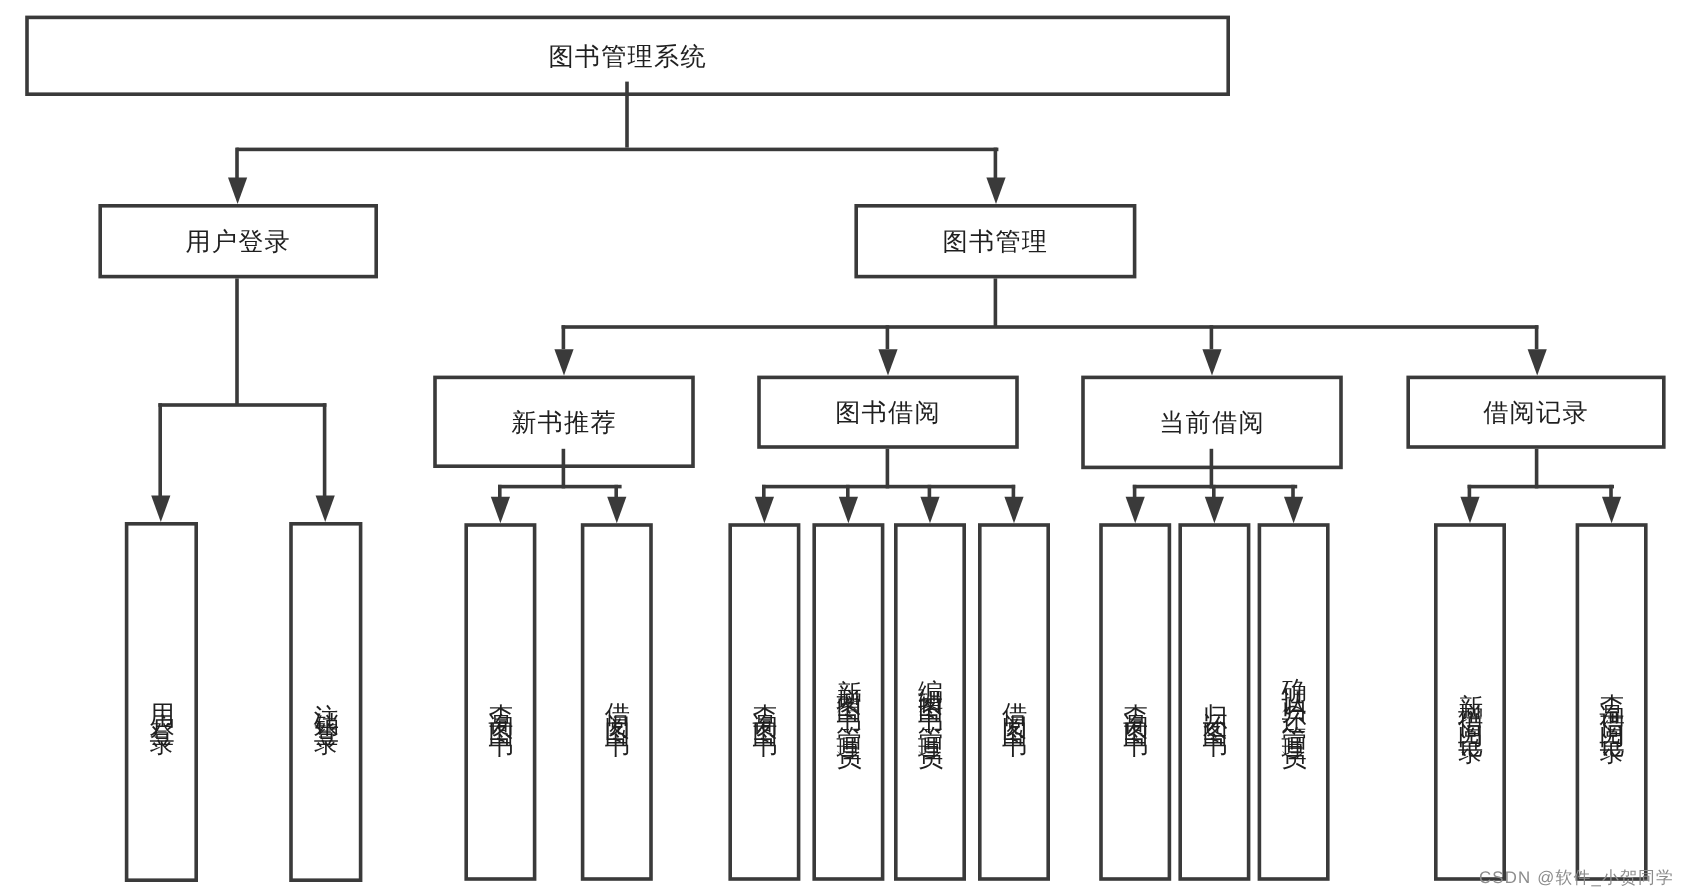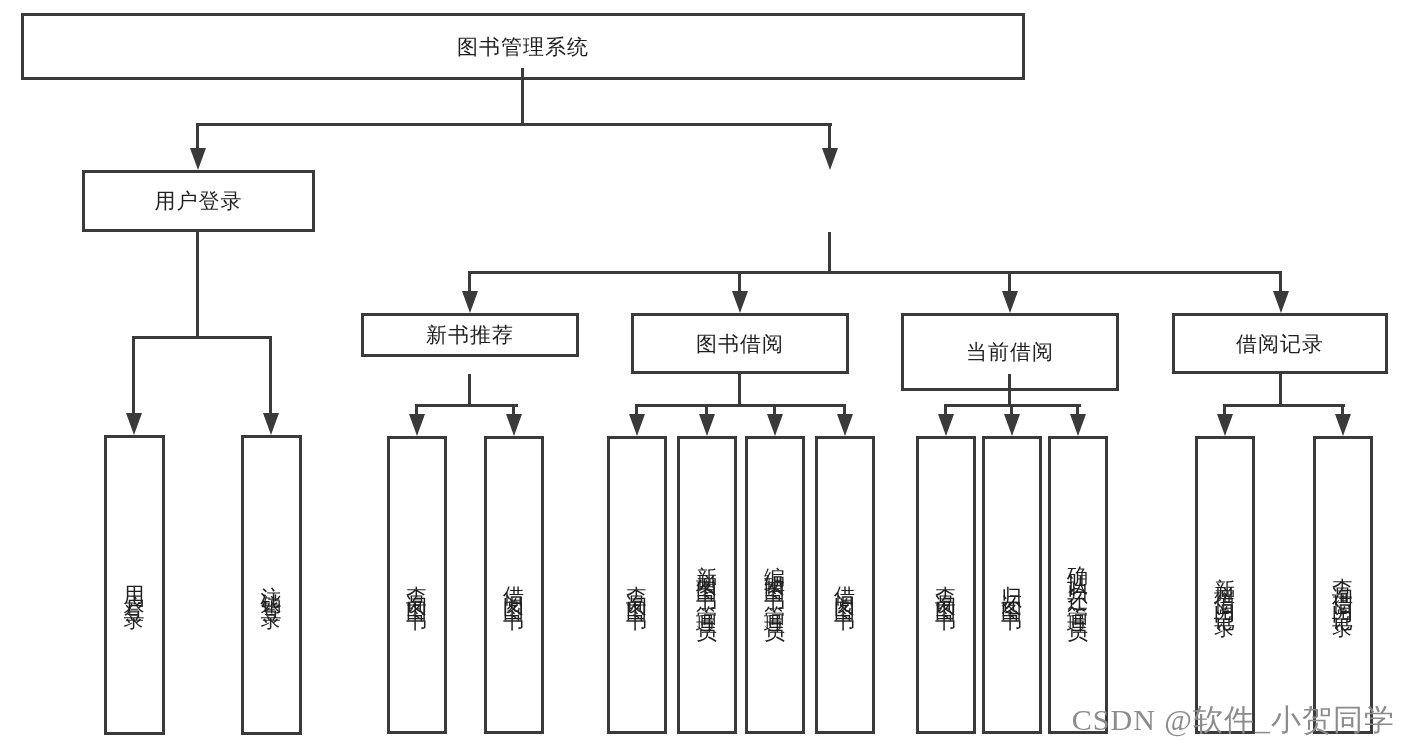--- a/index.html
+++ b/index.html
@@ -25,38 +25,41 @@
   }
   .vline{position:absolute;width:3px;background:var(--line);}
   .hline{position:absolute;height:3px;background:var(--line);}
   .arrow{
     position:absolute;width:0;height:0;
     border-left:8px solid transparent;border-right:8px solid transparent;
     border-top:22px solid var(--line);
   }
   .watermark{
     position:absolute;right:10px;bottom:6px;z-index:10;
-    font-size:30px;color:var(--wm);letter-spacing:1px;white-space:nowrap;font-family:Liberation Serif, serif;
+    font-size:14px;color:var(--wm);letter-spacing:1px;white-space:nowrap;
   }
 </style>
 </head>
 <body>
 
 <div class="canvas">
 
   <div class="node h" style="left:21px;top:13px;width:1004px;height:67px;">
     <span>图书管理系统</span>
   </div>
 
   <div class="node h" style="left:82px;top:170px;width:233px;height:62px;">
     <span>用户登录</span>
   </div>
 
+  <div class="node h" style="left:712px;top:170px;width:235px;height:62px;">
+    <span>图书管理</span>
+  </div>
 
-  <div class="node h" style="left:361px;top:313px;width:218px;height:44px;">
+  <div class="node h" style="left:361px;top:313px;width:218px;height:77px;">
     <span>新书推荐</span>
   </div>
 
   <div class="node h" style="left:631px;top:313px;width:218px;height:61px;">
     <span>图书借阅</span>
   </div>
 
   <div class="node h" style="left:901px;top:313px;width:218px;height:78px;">
     <span>当前借阅</span>
   </div>

